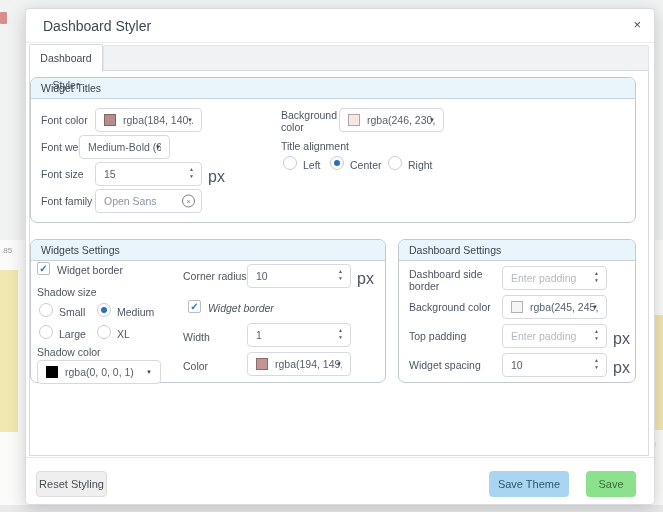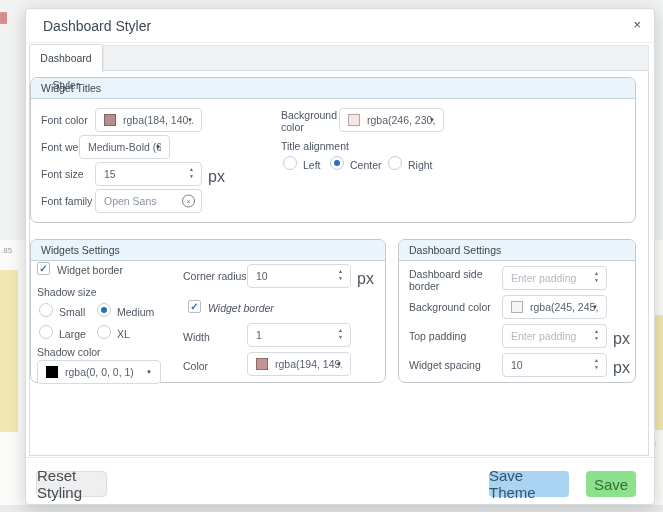--- a/index.html
+++ b/index.html
@@ -57,21 +57,21 @@
   .famtext { color:#8a93a2; }
 
   
   .checkbox { position:absolute; width:13px; height:13px; border:1px solid #b7bdc5; border-radius:2px;
               background:#fff; color:#2a6fbe; font-size:10px; line-height:12px; text-align:center; font-weight:bold; cursor:pointer; }
   .radio { position:absolute; width:14px; height:14px; border:1px solid #c6ccd3; border-radius:50%; background:#fff; cursor:pointer; }
   .radio.sel::after { content:""; position:absolute; left:3px; top:3px; width:6px; height:6px; border-radius:50%; background:#2a6fbe; }
 
   
   .footer-sep { position:absolute; left:0; top:448px; width:100%; height:1px; background:#e6e8ea; }
-  .btn { position:absolute; height:26px; border-radius:4px; font-size:15px; display:flex;
+  .btn { position:absolute; height:26px; border-radius:4px; font-size:11px; display:flex;
          align-items:center; justify-content:center; cursor:pointer; }
   .btn-reset { left:10px; top:462px; width:71px; background:#efefef; border:1px solid #ddd; color:#454c54; }
   .btn-save-theme { left:463px; top:462px; width:80px; background:#a9d5f2; color:#33556e; }
   .btn-save { left:560px; top:462px; width:50px; background:#8ce28c; color:#3a6b3a; }
 </style>
 </head>
 <body>
 
 <div class="backdrop-top"></div>
 <div class="backdrop-mid"></div>

